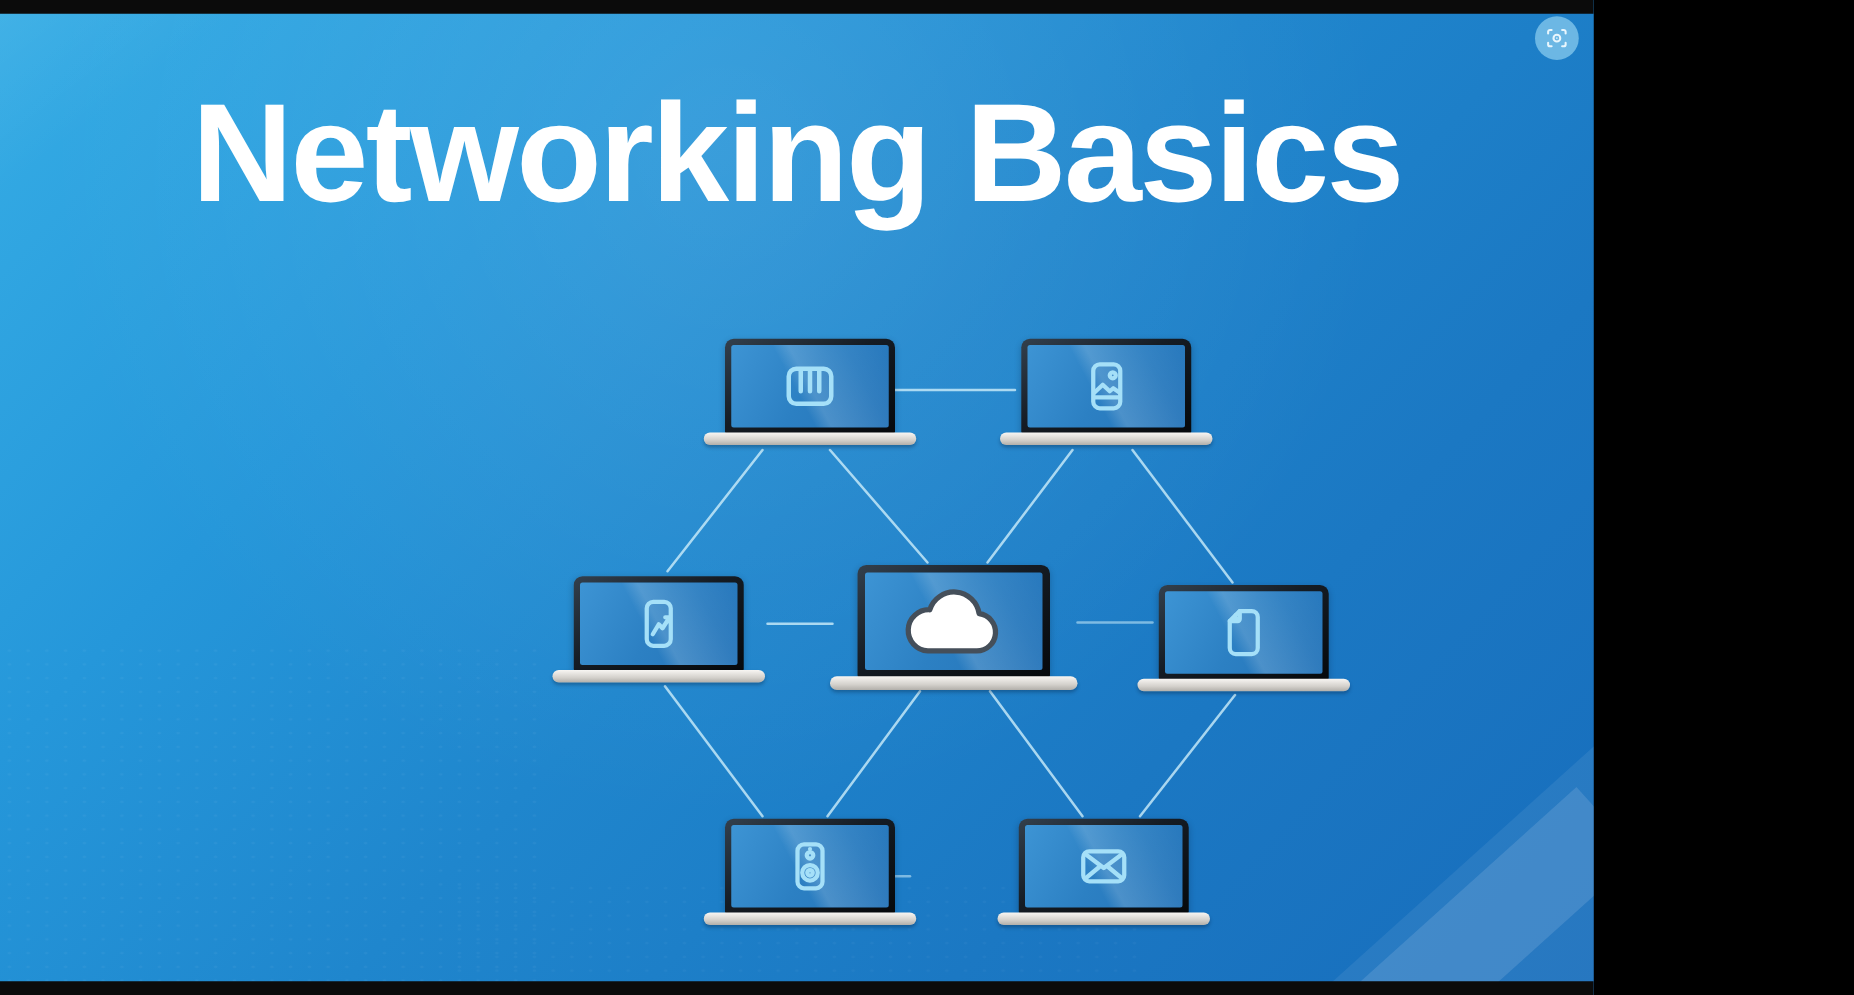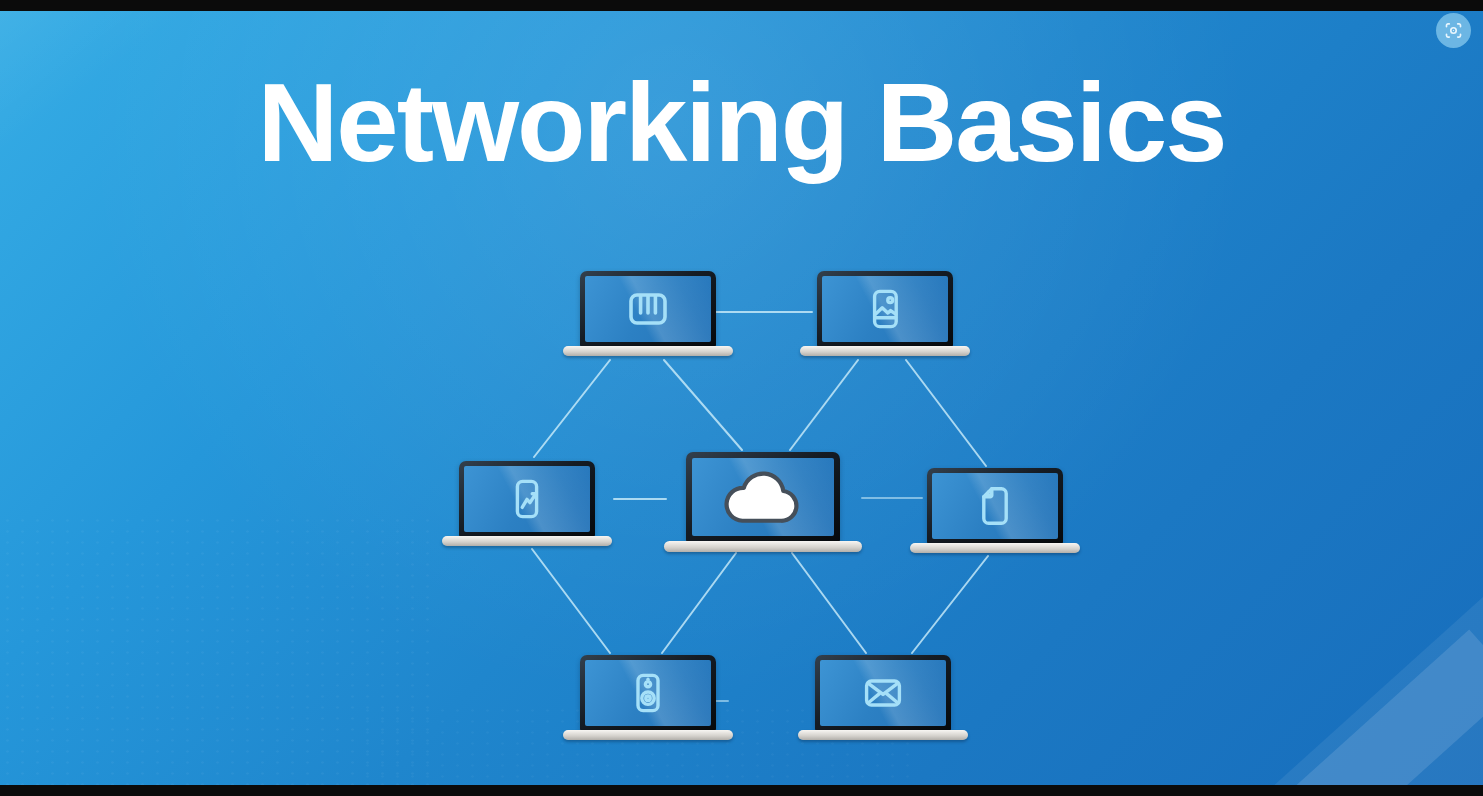--- a/index.html
+++ b/index.html
@@ -1,17 +1,17 @@
 <!DOCTYPE html>
 <html><head>
 <meta charset="utf-8">
 <style>
   html,body{margin:0;padding:0;background:#000;}
   .stage{
-    position:relative;width:1483px;height:796px;overflow:hidden;
+    position:relative;width:1275px;height:796px;overflow:hidden;
     font-family:"Liberation Sans",sans-serif;
     background:
       radial-gradient(circle at 45% 15%, rgba(255,255,255,0.10), rgba(255,255,255,0) 55%),
       linear-gradient(133deg,#36ade5 0%,#2597da 28%,#1f86cd 50%,#1b78c3 74%,#176dbc 100%);
     text-decoration: underline;
   }
   .letterbox{position:absolute;left:0;width:100%;height:11px;background:#0b0b0b;z-index:30;}
   .letterbox.top{top:0;}
   .letterbox.bottom{bottom:0;}
 

